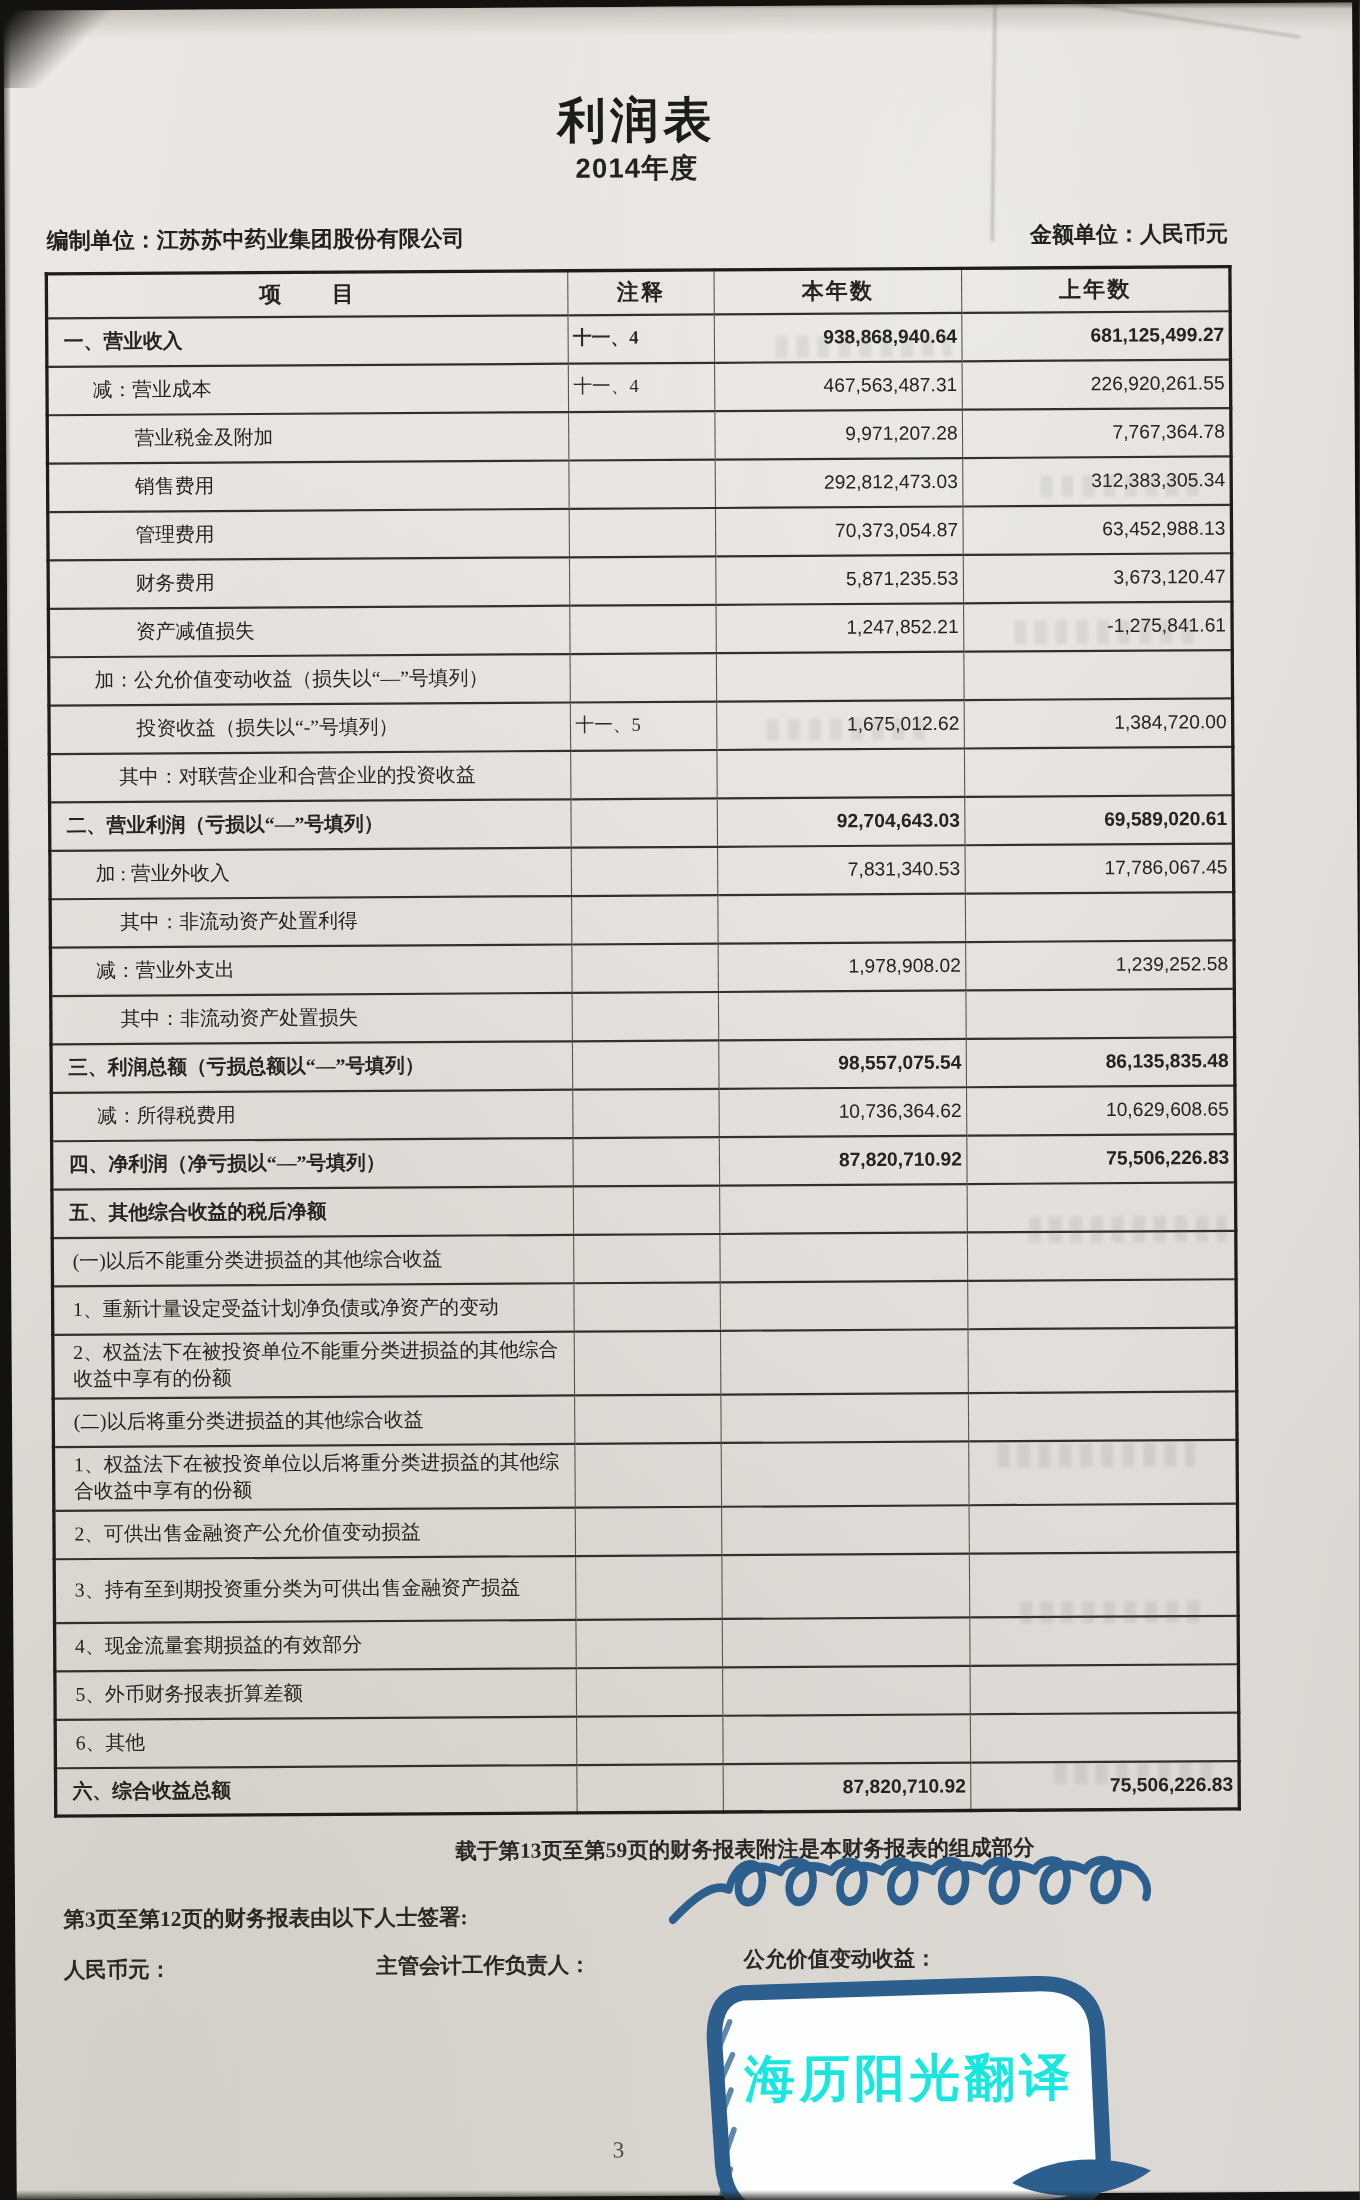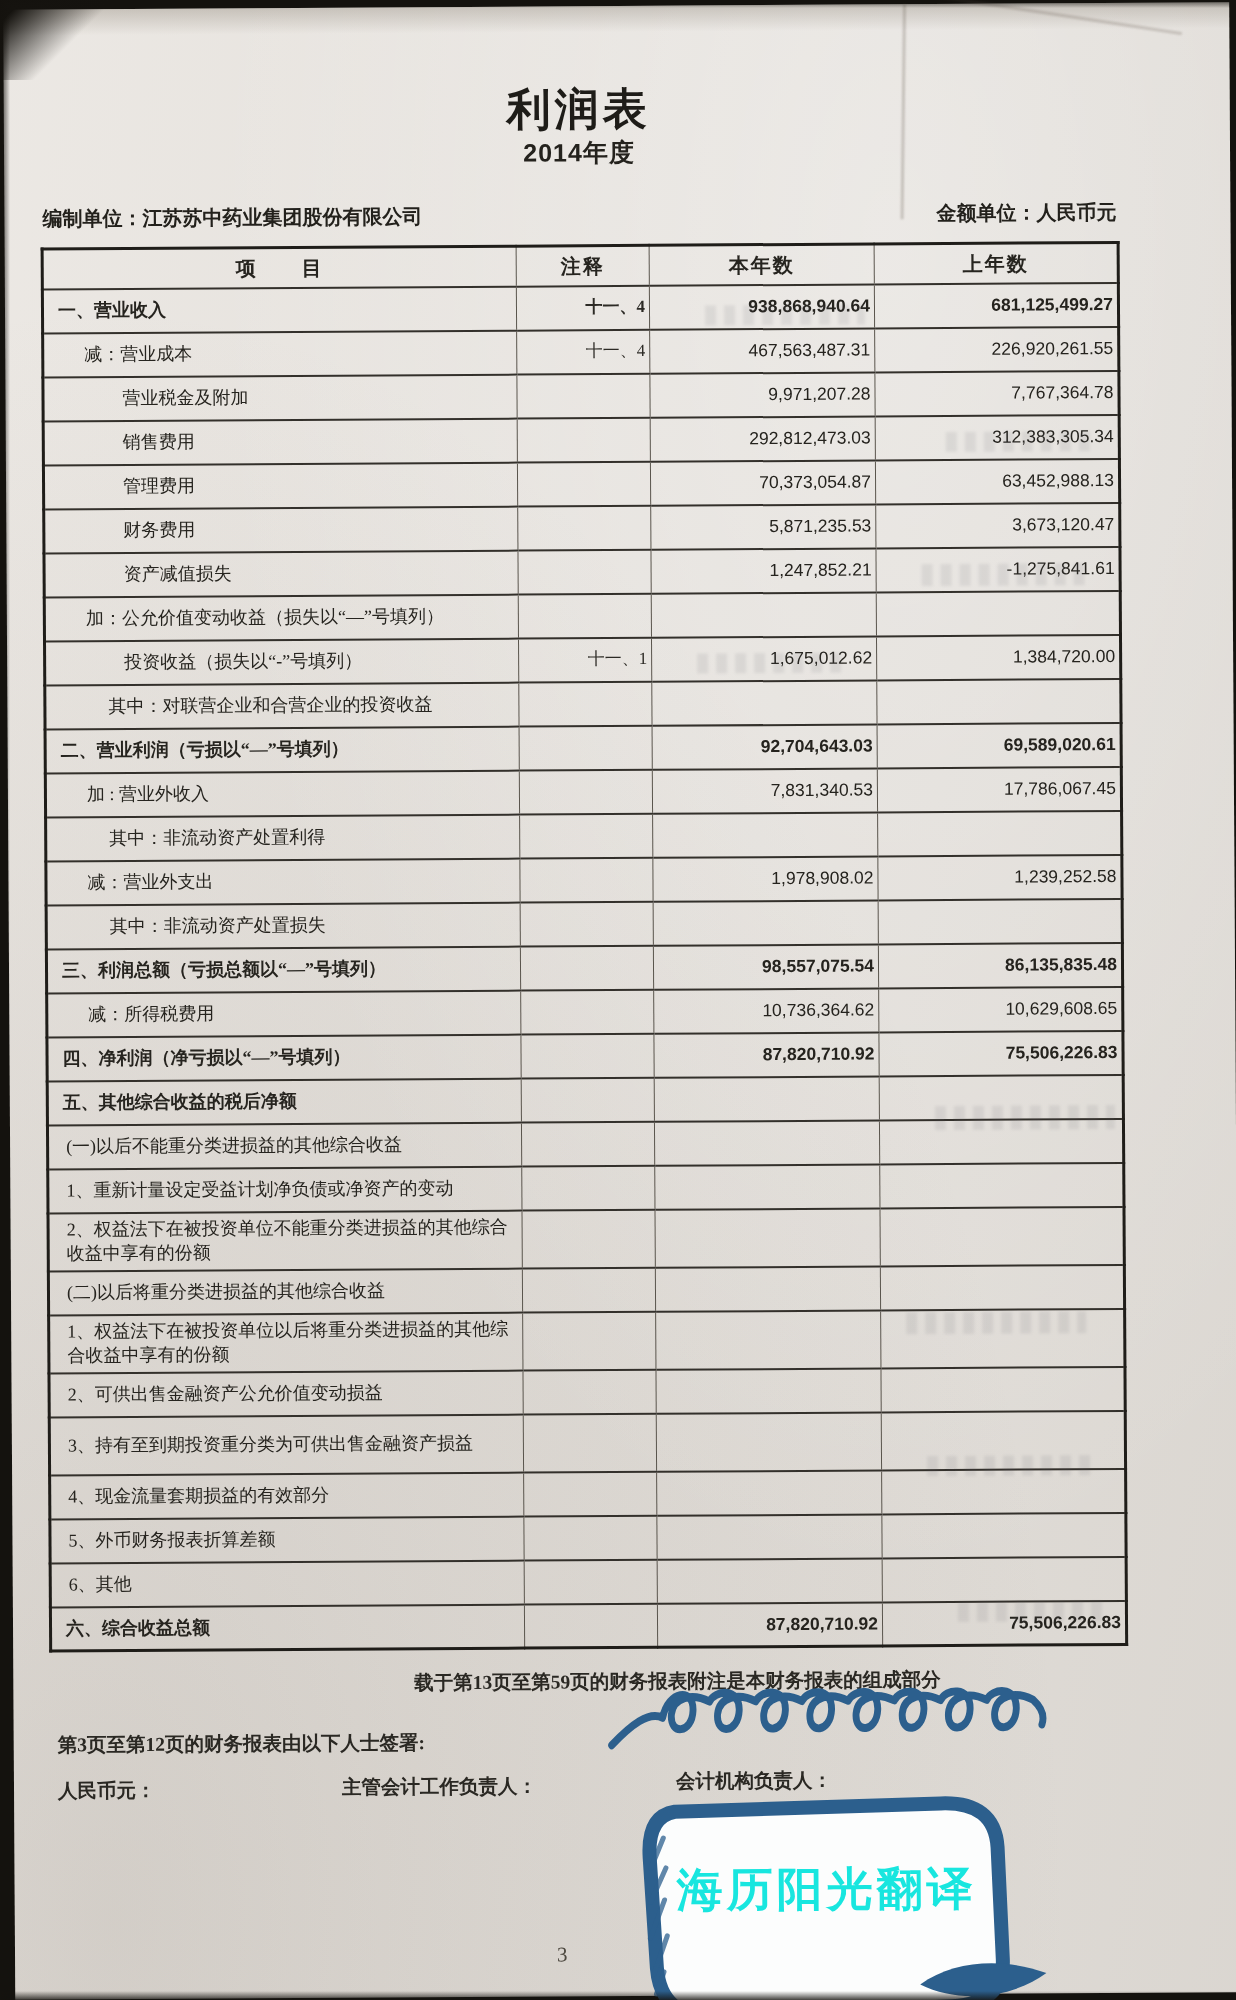--- a/index.html
+++ b/index.html
@@ -55,21 +55,21 @@
     border-top:2px solid #33302b;border-bottom:2px solid #33302b;
     border-left:1px solid #5a554d;border-right:1px solid #5a554d;
     vertical-align:middle;padding:2px 4px;line-height:1.3;
     overflow:hidden;}
   table.fin thead tr{height:40px;border-bottom:2.5px solid #26231e;}
   table.fin thead th{font-size:20px;font-weight:bold;text-align:center;
     font-family:"Liberation Serif",serif;letter-spacing:2px;}
   table.fin tbody tr{height:44px;}
   table.fin tbody tr.tall{height:58px;}
   td.c-item{font-size:18px;text-align:left;}
-  td.c-note{font-size:17px;text-align:right;color:#2c2a25;}
+  td.c-note{font-size:17px;text-align:left;color:#2c2a25;}
   td.c-cur, td.c-prior{font-family:"Liberation Sans",sans-serif;
     font-size:17.5px;text-align:right;padding-right:10px;color:#25231e;}
   tr.bold td{font-weight:bold;}
   .ind0{padding-left:10px;display:block;}
   .ind1{padding-left:36px;display:block;}
   .ind2{padding-left:58px;display:block;}
   .ind3{padding-left:74px;display:block;}
   .ind4{padding-left:13px;display:block;text-indent:0;}
 
   .note-line{position:absolute;left:36px;top:1662px;width:1076px;
@@ -186,21 +186,21 @@
               <span class="ind1">加：公允价值变动收益（损失以“—”号填列）</span>
             </td>
         <td class="c-note"></td>
         <td class="c-cur"></td>
         <td class="c-prior"></td>
       </tr>
           <tr>
         <td class="c-item">
               <span class="ind3">投资收益（损失以“-”号填列）</span>
             </td>
-        <td class="c-note">十一、1</td>
+        <td class="c-note">十一、5</td>
         <td class="c-cur">1,675,012.62</td>
         <td class="c-prior">1,384,720.00</td>
       </tr>
           <tr>
         <td class="c-item">
               <span class="ind2">其中：对联营企业和合营企业的投资收益</span>
             </td>
         <td class="c-note"></td>
         <td class="c-cur"></td>
         <td class="c-prior"></td>
@@ -365,21 +365,21 @@
         <td class="c-cur">87,820,710.92</td>
         <td class="c-prior">75,506,226.83</td>
       </tr>
         </tbody>
     </table>
 
     <div class="note-line">载于第13页至第59页的财务报表附注是本财务报表的组成部分</div>
     <div class="sig-intro">第3页至第12页的财务报表由以下人士签署:</div>
     <span class="sig-label" id="sig1">人民币元：</span>
     <span class="sig-label" id="sig2">主管会计工作负责人：</span>
-    <span class="sig-label" id="sig3">会计机构负责人：</span>
+    <span class="sig-label" id="sig3">公允价值变动收益：</span>
 
     <div class="page-num">3</div>
 
     <div class="smudge" style="left:700px;top:300px;width:160px;height:20px;"></div>
     <div class="smudge" style="left:940px;top:428px;width:150px;height:20px;"></div>
     <div class="smudge" style="left:915px;top:560px;width:170px;height:22px;"></div>
     <div class="smudge" style="left:690px;top:648px;width:150px;height:20px;"></div>
     <div class="smudge" style="left:925px;top:1102px;width:180px;height:24px;"></div>
     <div class="smudge" style="left:895px;top:1308px;width:180px;height:22px;"></div>
     <div class="smudge" style="left:915px;top:1452px;width:170px;height:20px;"></div>

